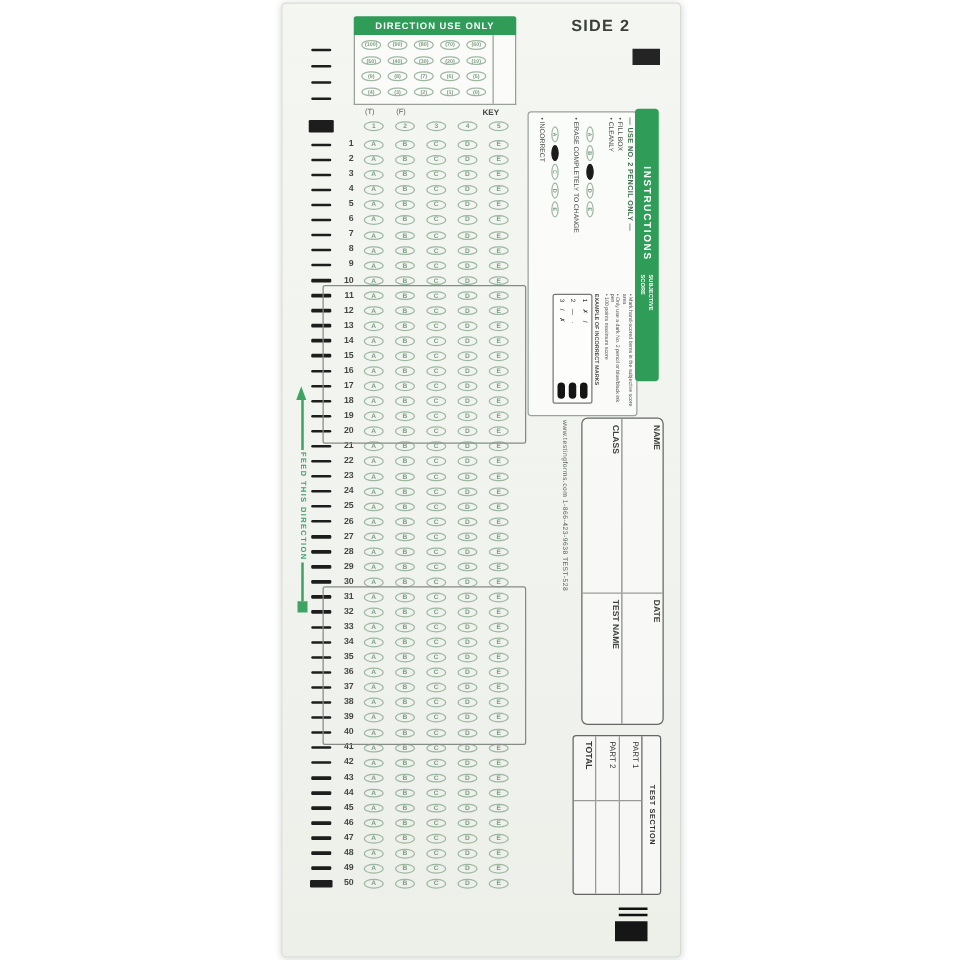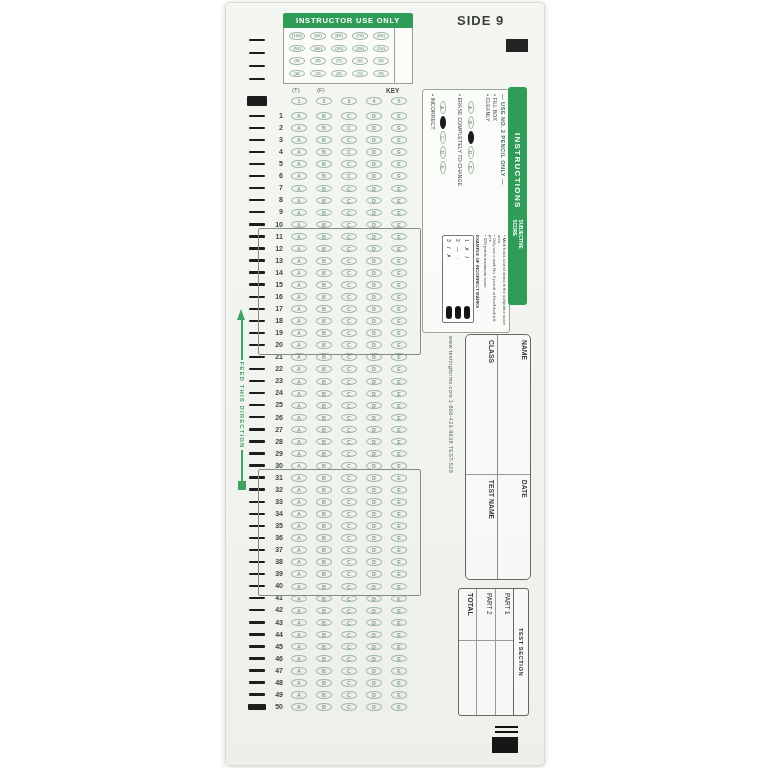--- a/index.html
+++ b/index.html
@@ -180,21 +180,21 @@
       <div class="tmark" style="top: 630.18px;"></div>
       <div class="tmark" style="top: 642.24px;"></div>
       <div class="tmark" style="top: 654.3px;"></div>
       <div class="tmark" style="top: 666.36px;"></div>
       <div class="tmark" style="top: 678.42px;"></div>
       <div class="tmark" style="top: 690.48px;"></div>
       <div class="tmark thick" style="top: 700.54px;"></div>
     </div>
 
   <div class="ibox">
-    <div class="ibox-head">INSTRUCTOR USE ONLY</div>
+    <div class="ibox-head">DIRECTION USE ONLY</div>
     <div class="ibox-body">
       <div id="score-grid">
           <div class="bubble score-bubble" style="left: 5px; top: 4px;">(100)</div>
           <div class="bubble score-bubble" style="left: 26px; top: 4px;">(90)</div>
           <div class="bubble score-bubble" style="left: 47px; top: 4px;">(80)</div>
           <div class="bubble score-bubble" style="left: 68px; top: 4px;">(70)</div>
           <div class="bubble score-bubble" style="left: 89px; top: 4px;">(60)</div>
           <div class="bubble score-bubble" style="left: 5px; top: 16.5px;">(50)</div>
           <div class="bubble score-bubble" style="left: 26px; top: 16.5px;">(40)</div>
           <div class="bubble score-bubble" style="left: 47px; top: 16.5px;">(30)</div>
@@ -208,21 +208,21 @@
           <div class="bubble score-bubble" style="left: 5px; top: 41.5px;">(4)</div>
           <div class="bubble score-bubble" style="left: 26px; top: 41.5px;">(3)</div>
           <div class="bubble score-bubble" style="left: 47px; top: 41.5px;">(2)</div>
           <div class="bubble score-bubble" style="left: 68px; top: 41.5px;">(1)</div>
           <div class="bubble score-bubble" style="left: 89px; top: 41.5px;">(0)</div>
         </div>
       <div class="ibox-div"></div>
     </div>
   </div>
 
-  <div class="side-label">SIDE 9</div>
+  <div class="side-label">SIDE 2</div>
   <div class="topmark"></div>
 
   <div class="tf" style="left:66px">(T)</div>
   <div class="tf" style="left:91px">(F)</div>
   <div class="key-label">KEY</div>
   <div class="keyb" id="key-bubbles">
       <div class="bubble" style="left: 28px;">1</div>
       <div class="bubble" style="left: 53px;">2</div>
       <div class="bubble" style="left: 78px;">3</div>
       <div class="bubble" style="left: 103px;">4</div>

